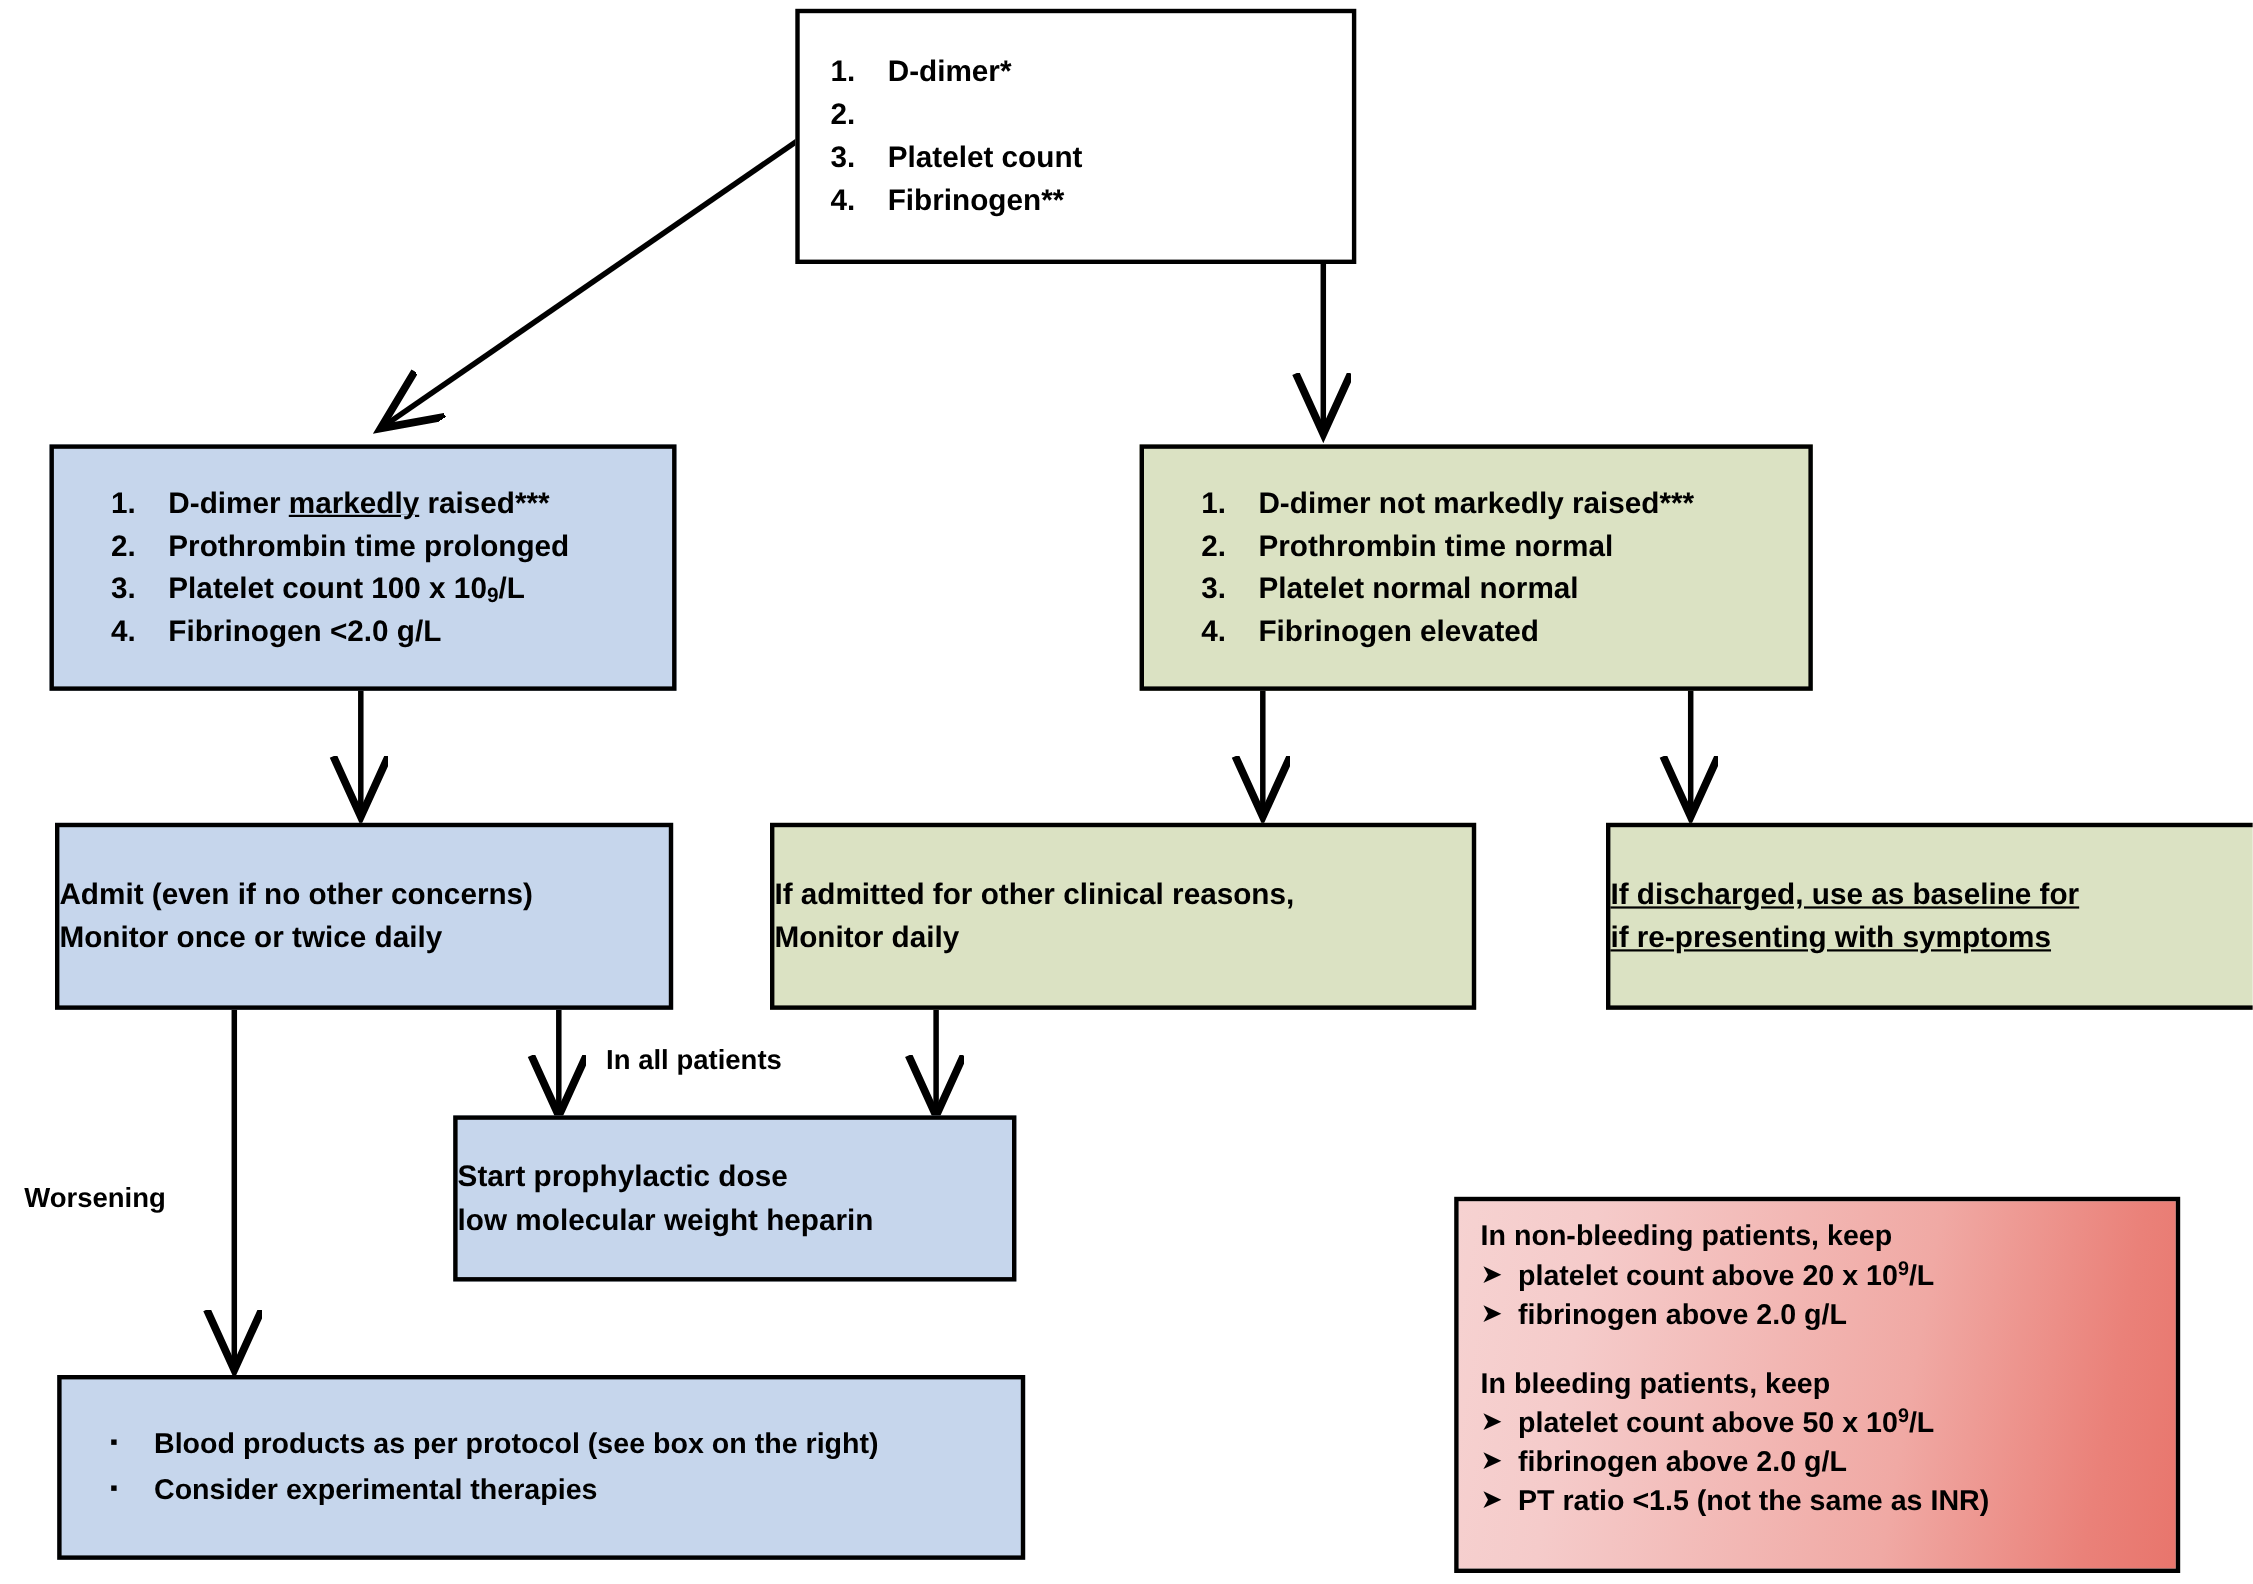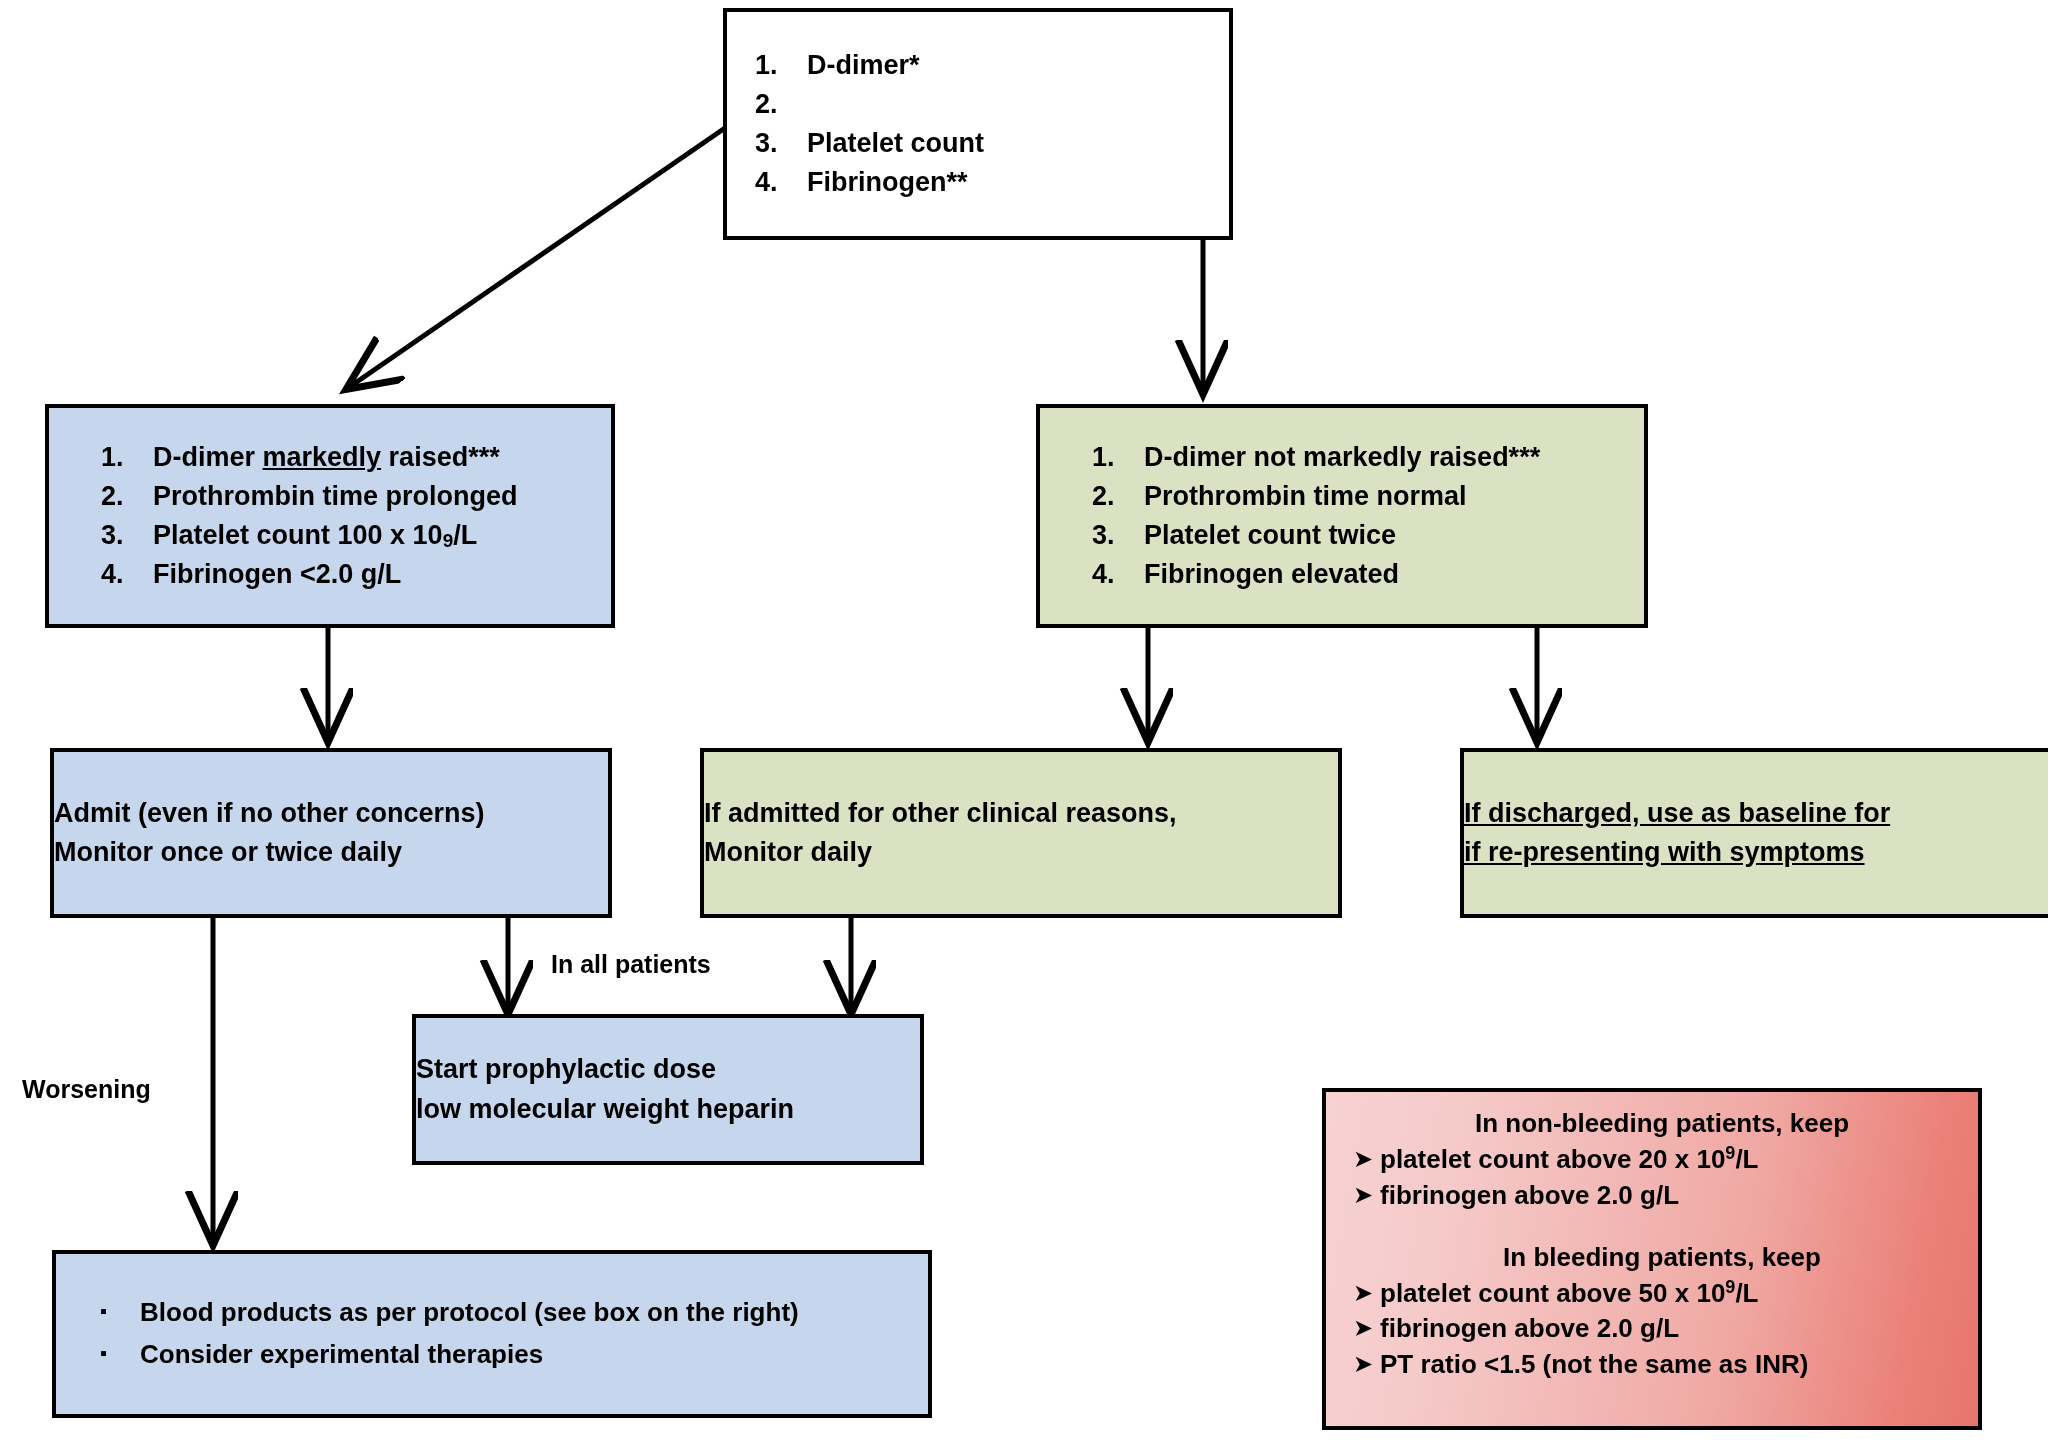--- a/index.html
+++ b/index.html
@@ -22,21 +22,21 @@
   sub.nine{font-size:19px;vertical-align:baseline;position:relative;top:3px;}
   sup.nine{font-size:18px;vertical-align:baseline;position:relative;top:-9px;}
 
   .ctr{font-size:27px;font-weight:bold;color:#000;line-height:1.45;}
   .ctr div{white-space:nowrap;}
 
   .blist{list-style:none;margin:0;padding:0;}
   .blist li{display:flex;align-items:flex-start;font-size:26px;font-weight:bold;color:#000;line-height:1.6;}
   .blist li .bul{width:40px;flex:0 0 40px;font-size:20px;line-height:1.9;}
 
-  .redtext{font-size:26px;font-weight:bold;color:#000;line-height:1.38;text-align:center;}
+  .redtext{font-size:26px;font-weight:bold;color:#000;line-height:1.38;}
   .redtext .hdr{margin:0;}
   .redtext .row{display:flex;align-items:flex-start;}
   .redtext .row .ar{width:34px;flex:0 0 34px;font-size:24px;}
   .redtext .gap{height:26px;}
 
   .lbl{position:absolute;font-size:25px;font-weight:bold;color:#000;white-space:nowrap;}
 
   #wires{position:absolute;left:0;top:0;width:2048px;height:1440px;pointer-events:none;}
 </style>
 </head>
@@ -119,21 +119,21 @@
       <li>
         <span class="num">1.</span>
         <span class="txt">D-dimer not markedly raised***</span>
       </li>
       <li>
         <span class="num">2.</span>
         <span class="txt">Prothrombin time normal</span>
       </li>
       <li>
         <span class="num">3.</span>
-        <span class="txt">Platelet count twice</span>
+        <span class="txt">Platelet normal normal</span>
       </li>
       <li>
         <span class="num">4.</span>
         <span class="txt">Fibrinogen elevated</span>
       </li>
     </ul>
   </div>
 
   <div class="box blue" style="left:50px;top:748px;width:562px;height:170px;">
     <div class="ctr">

